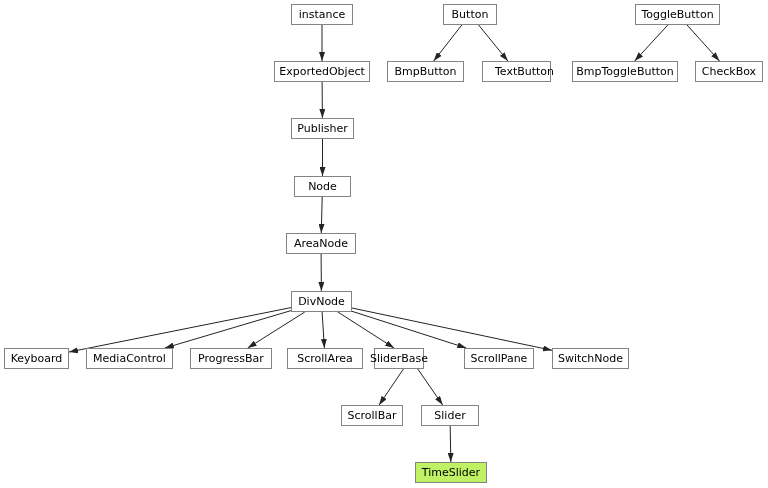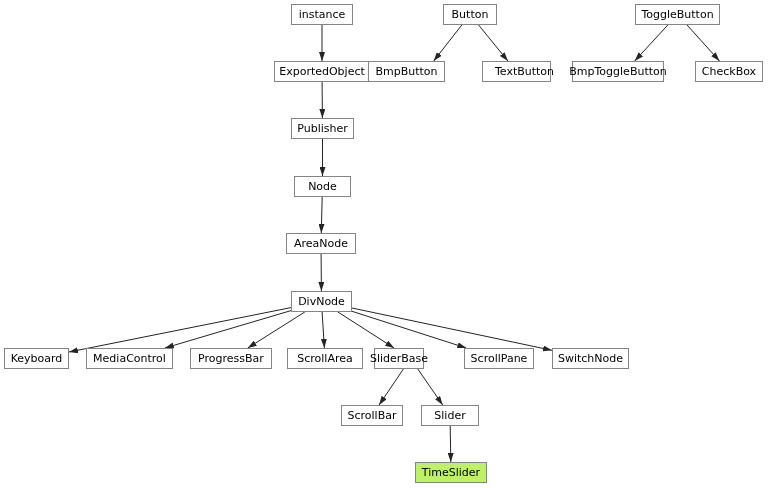--- a/index.html
+++ b/index.html
@@ -83,27 +83,27 @@
       </div>
       <div class="class-node" style="left: 443px; top: 4px; width: 54px; height: 21px; border-color: rgb(132, 132, 132); background: rgb(255, 255, 255); color: rgb(0, 0, 0);">
         <span>Button</span>
       </div>
       <div class="class-node" style="left: 635px; top: 4px; width: 85px; height: 21px; border-color: rgb(132, 132, 132); background: rgb(255, 255, 255); color: rgb(0, 0, 0);">
         <span>ToggleButton</span>
       </div>
       <div class="class-node" style="left: 274px; top: 61px; width: 96px; height: 21px; border-color: rgb(132, 132, 132); background: rgb(255, 255, 255); color: rgb(0, 0, 0);">
         <span>ExportedObject</span>
       </div>
-      <div class="class-node" style="left: 368px; top: 61px; width: 77px; height: 21px; border-color: rgb(132, 132, 132); background: rgb(255, 255, 255); color: rgb(0, 0, 0);">
+      <div class="class-node" style="left: 387px; top: 61px; width: 77px; height: 21px; border-color: rgb(132, 132, 132); background: rgb(255, 255, 255); color: rgb(0, 0, 0);">
         <span>BmpButton</span>
       </div>
       <div class="class-node" style="left: 482px; top: 61px; width: 69px; height: 21px; border-color: rgb(132, 132, 132); background: rgb(255, 255, 255); color: rgb(0, 0, 0); padding-left: 16px;">
         <span>TextButton</span>
       </div>
-      <div class="class-node" style="left: 572px; top: 61px; width: 92px; height: 21px; border-color: rgb(132, 132, 132); background: rgb(255, 255, 255); color: rgb(0, 0, 0);">
+      <div class="class-node" style="left: 572px; top: 61px; width: 106px; height: 21px; border-color: rgb(132, 132, 132); background: rgb(255, 255, 255); color: rgb(0, 0, 0);">
         <span>BmpToggleButton</span>
       </div>
       <div class="class-node" style="left: 695px; top: 61px; width: 68px; height: 21px; border-color: rgb(132, 132, 132); background: rgb(255, 255, 255); color: rgb(0, 0, 0);">
         <span>CheckBox</span>
       </div>
       <div class="class-node" style="left: 291px; top: 118px; width: 63px; height: 21px; border-color: rgb(132, 132, 132); background: rgb(255, 255, 255); color: rgb(0, 0, 0);">
         <span>Publisher</span>
       </div>
       <div class="class-node" style="left: 294px; top: 176px; width: 57px; height: 21px; border-color: rgb(132, 132, 132); background: rgb(255, 255, 255); color: rgb(0, 0, 0);">
         <span>Node</span>

